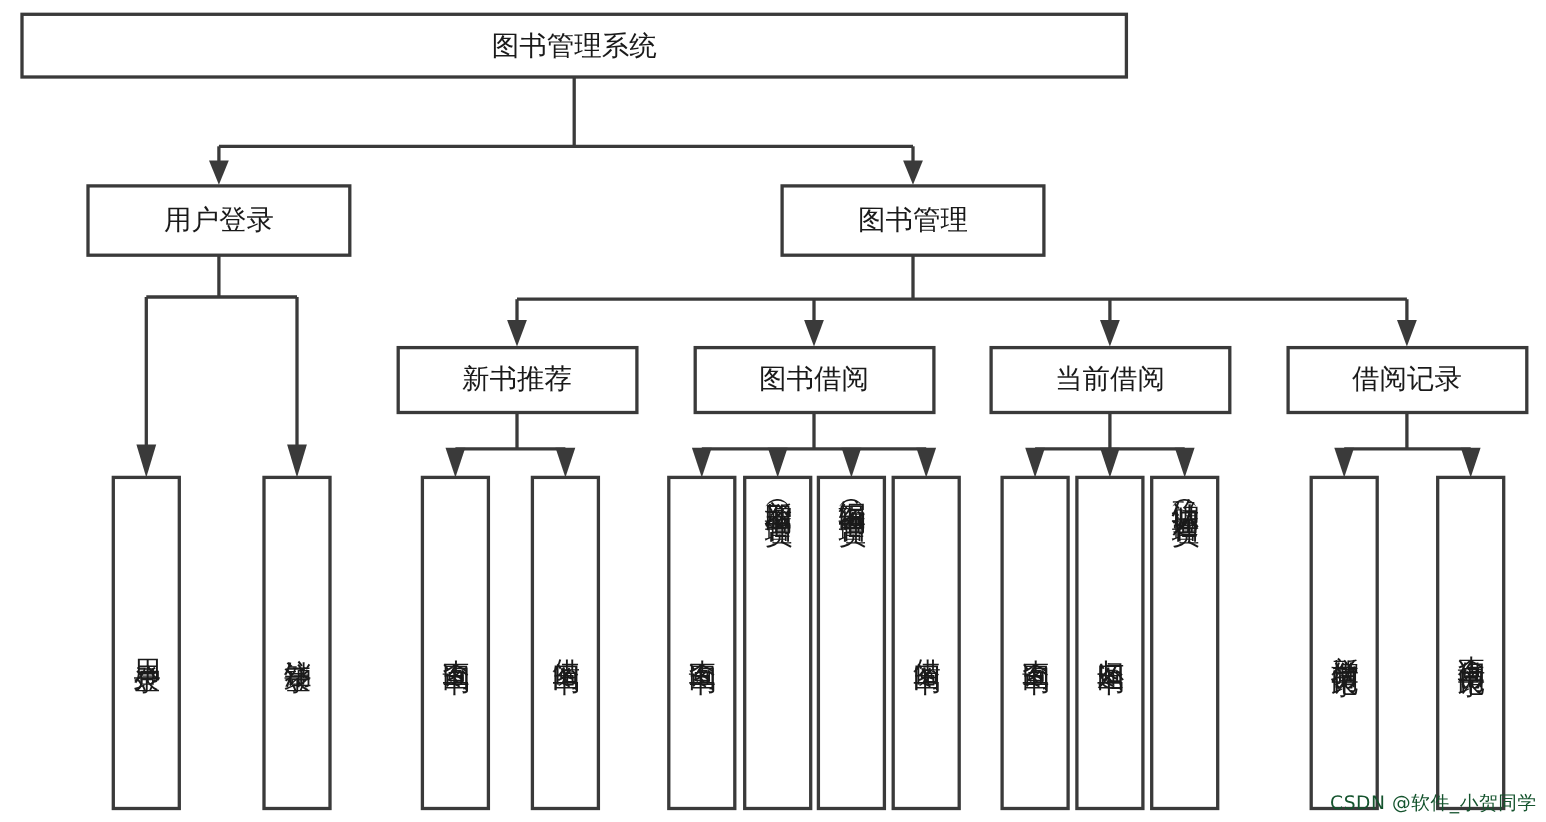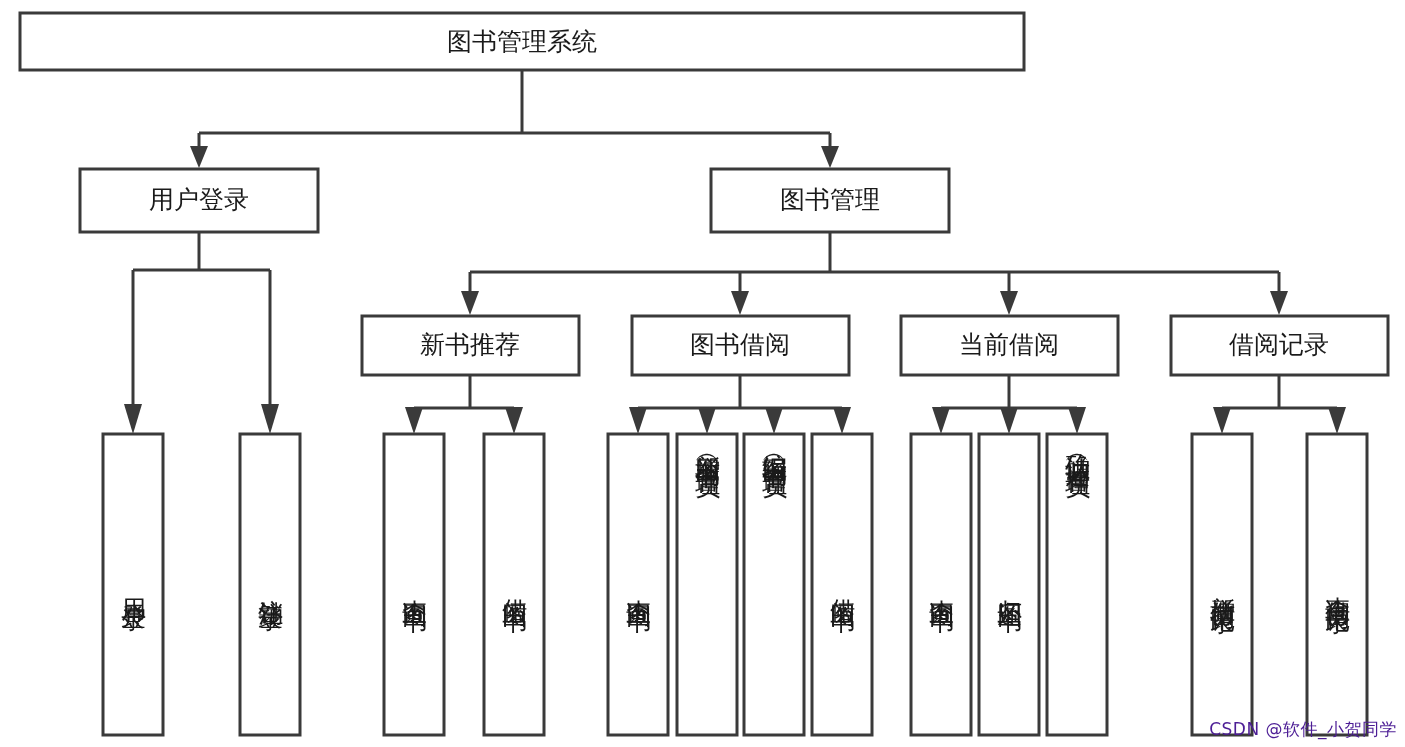--- a/index.html
+++ b/index.html
@@ -66,21 +66,21 @@
     color: #1a1a1a;
     letter-spacing: 3px;
     white-space: nowrap;
   }
   .watermark {
     position: absolute;
     right: 8px;
     bottom: 6px;
     font-family: "DejaVu Sans", "Liberation Sans", sans-serif;
     font-size: 17px;
-    color: #4c1d95;
+    color: #14532d;
     letter-spacing: 0.5px;
     white-space: nowrap;
     pointer-events: none;
   }
 </style>
 </head>
 <body>
 
 <div id="diagram-root">
 

